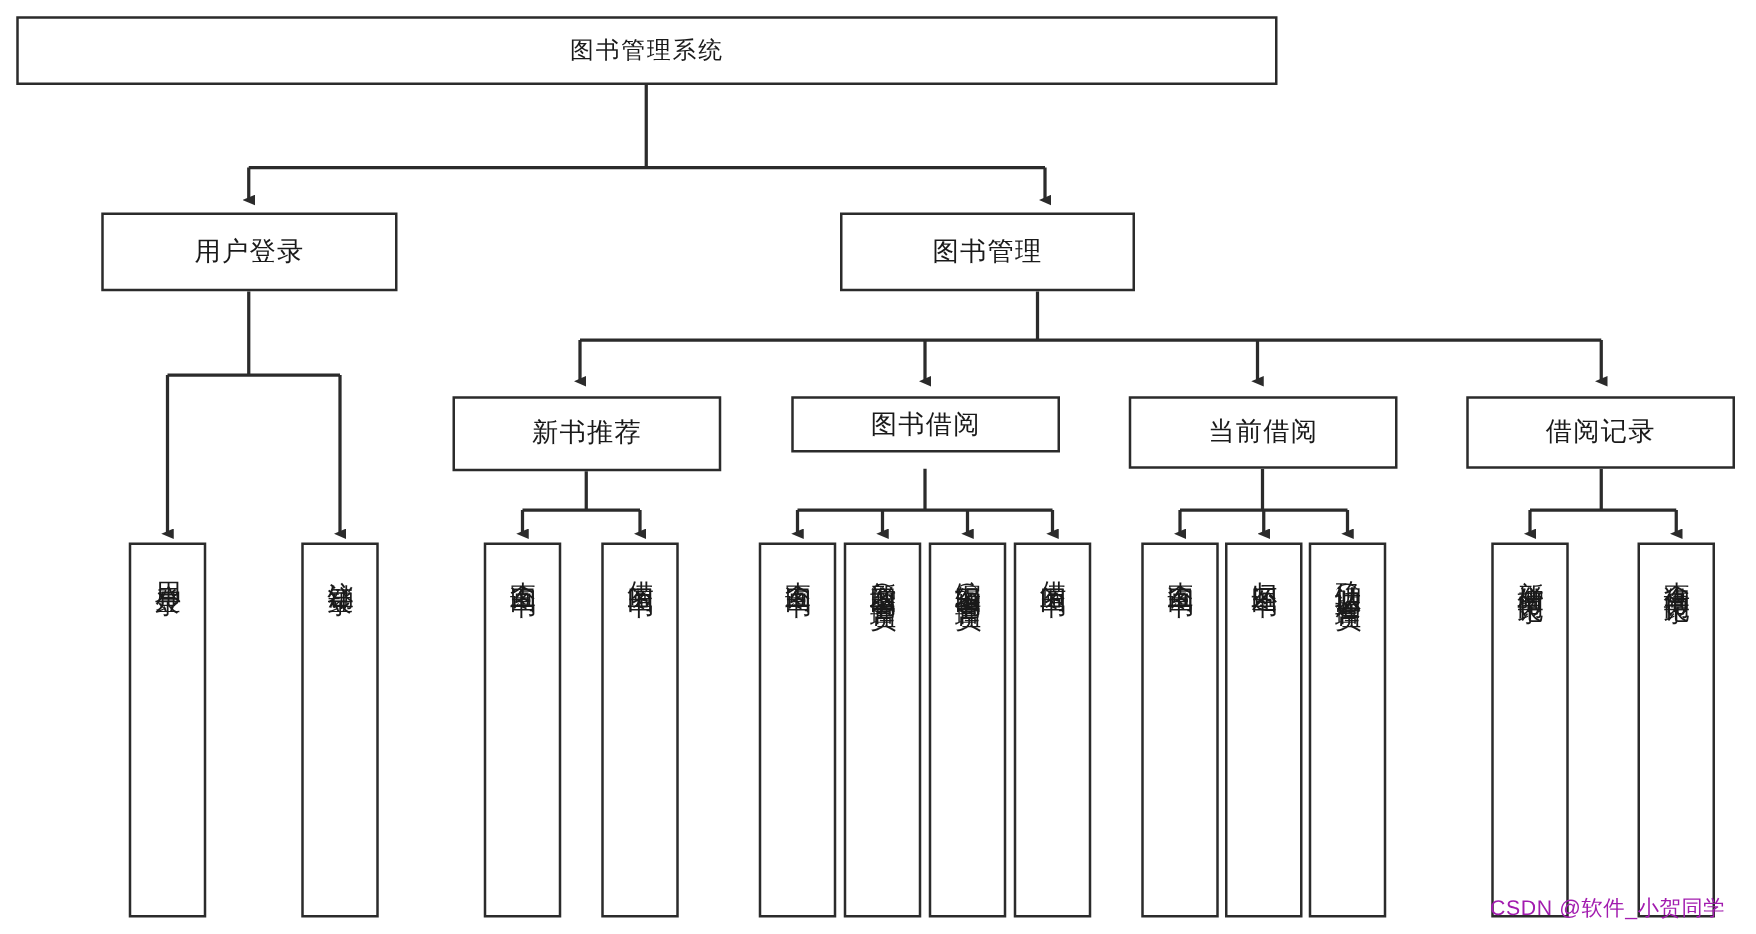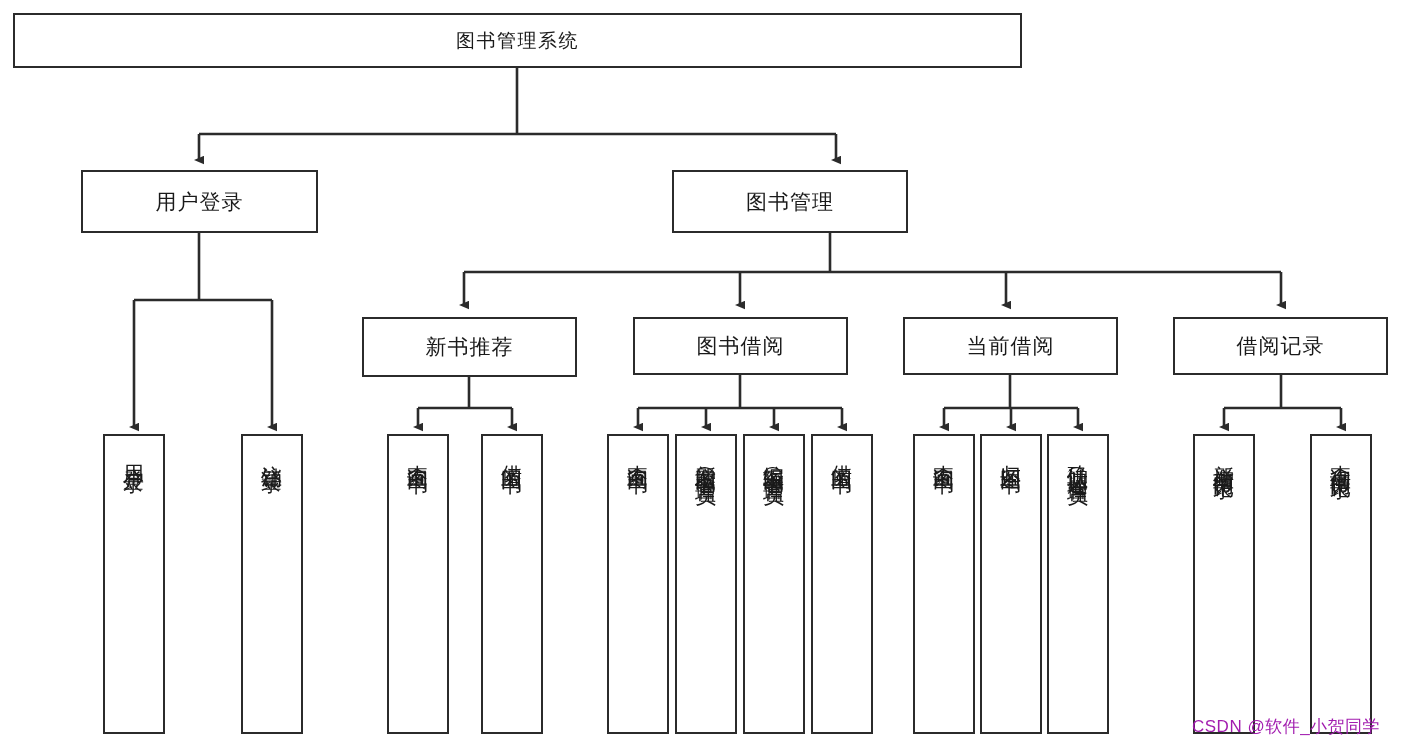--- a/index.html
+++ b/index.html
@@ -116,21 +116,21 @@
   <div class="node horiz" style="left:81px;top:170px;width:237px;height:63px;">
     <span class="lbl">用户登录</span>
   </div>
   <div class="node horiz" style="left:672px;top:170px;width:236px;height:63px;">
     <span class="lbl">图书管理</span>
   </div>
 
   <div class="node horiz" style="left:362px;top:317px;width:215px;height:60px;">
     <span class="lbl">新书推荐</span>
   </div>
-  <div class="node horiz" style="left:633px;top:317px;width:215px;height:58px;">
+  <div class="node horiz" style="left:633px;top:317px;width:215px;height:45px;">
     <span class="lbl">图书借阅</span>
   </div>
   <div class="node horiz" style="left:1173px;top:317px;width:215px;height:58px;">
     <span class="lbl">借阅记录</span>
   </div>
   <div class="node horiz" style="left:903px;top:317px;width:215px;height:58px;">
     <span class="lbl">当前借阅</span>
   </div>
 
   <div class="node leaf" style="left:103px;top:434px;width:62px;height:300px;">

